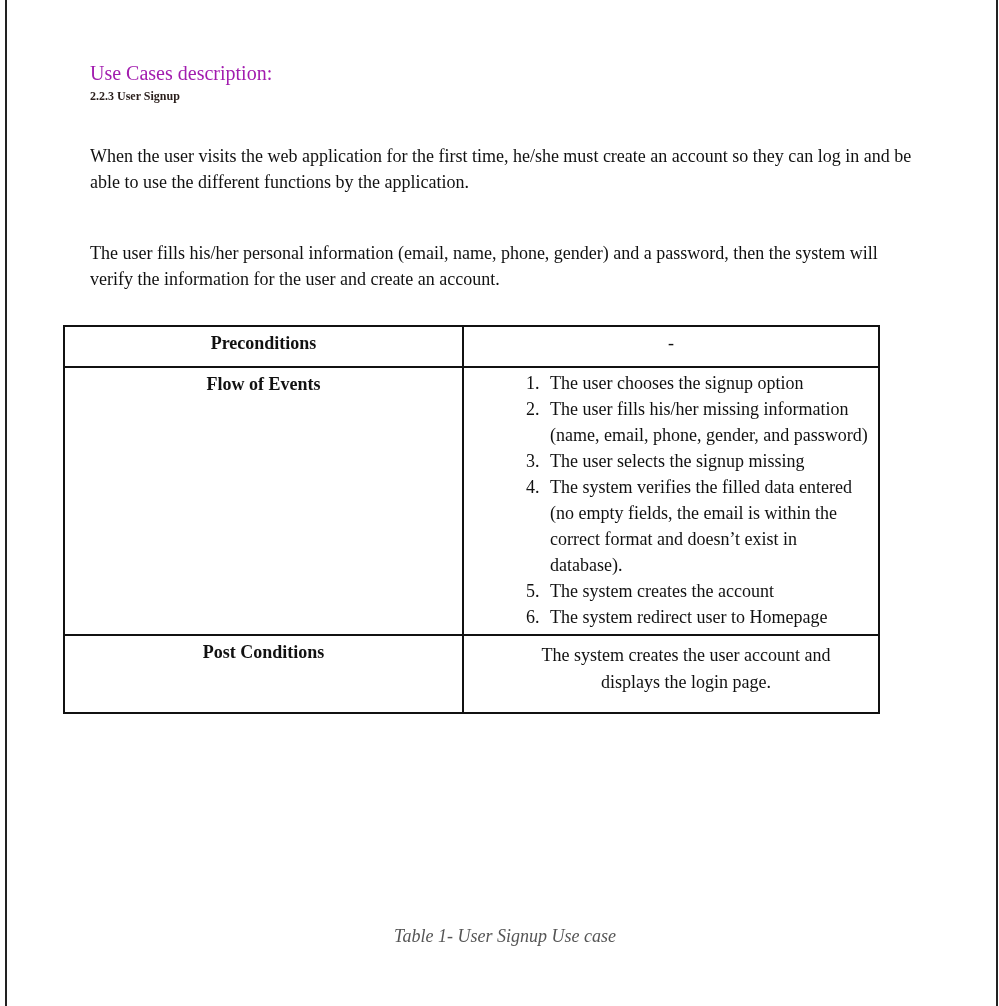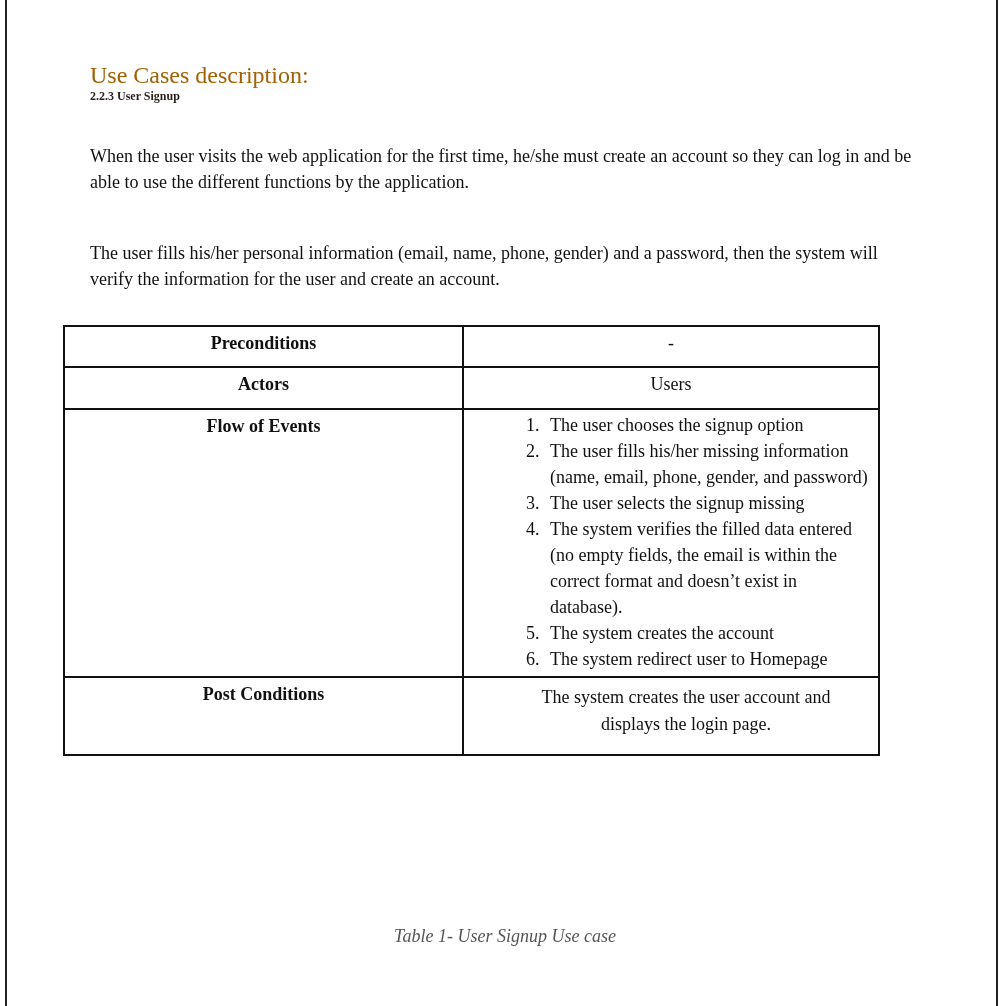--- a/index.html
+++ b/index.html
@@ -2,21 +2,21 @@
 <html><head>
   <meta charset="utf-8">
   <style>
     html, body { margin: 0; padding: 0; background: #ffffff; }
     body {
       width: 999px; height: 1006px; position: relative; overflow: hidden;
       font-family: "Liberation Serif", serif; color: #111;
     }
     .frame-left { position: absolute; left: 5px; top: 0; width: 2px; height: 1006px; background: #222; }
     .frame-right { position: absolute; left: 996px; top: 0; width: 2px; height: 1006px; background: #222; }
-    .label-top { position: absolute; left: 90px; top: 62px; font-size: 24px; color: #a16207; }
+    .label-top { position: absolute; left: 90px; top: 62px; font-size: 20px; color: #a21caf; }
     .heading { position: absolute; left: 90px; top: 89px; font-size: 12px; font-weight: bold; color: #2a1f1c; }
     .para { position: absolute; left: 90px; width: 830px; font-size: 18px; line-height: 26px; color: #111; }
     .p1 { top: 143px; }
     .p2 { top: 240px; }
     table.uc {
       position: absolute; left: 63px; top: 325px; width: 817px;
       border-collapse: collapse; font-size: 18px;
     }
     table.uc td { border: 2px solid #111; vertical-align: top; }
     td.k { width: 395px; text-align: center; font-weight: bold; padding-top: 6px; }
@@ -39,24 +39,20 @@
 <div class="heading">2.2.3 User Signup</div>
 <div class="para p1">When the user visits the web application for the first time, he/she must create an account so they can log in and be able to use the different functions by the application.</div>
 <div class="para p2">The user fills his/her personal information (email, name, phone, gender) and a password, then the system will verify the information for the user and create an account.</div>
 
 <table class="uc">
   <tbody>
   <tr class="r2">
     <td class="k">Preconditions</td>
     <td class="v">-</td>
   </tr>
-  <tr class="r3">
-    <td class="k">Actors</td>
-    <td class="v">Users</td>
-  </tr>
   <tr>
     <td class="k">Flow of Events</td>
     <td class="list">
       <ol class="flow">
         <li>The user chooses the signup option</li>
         <li>The user fills his/her missing information (name, email, phone, gender, and password)</li>
         <li>The user selects the signup missing</li>
         <li>The system verifies the filled data entered (no empty fields, the email is within the correct format and doesn’t exist in database).</li>
         <li>The system creates the account</li>
         <li>The system redirect user to Homepage</li>

